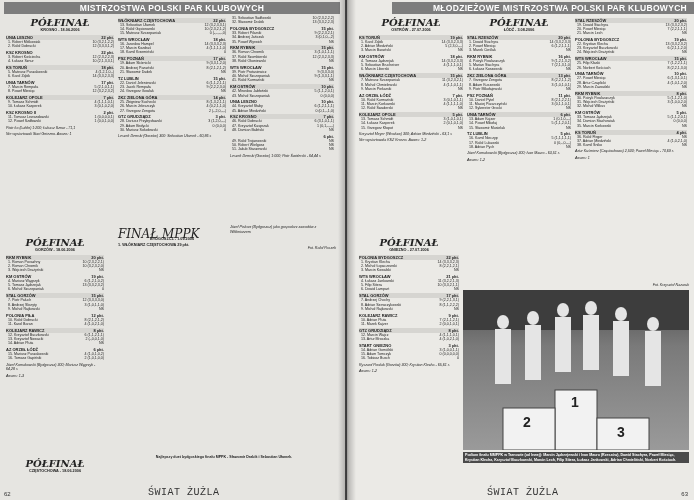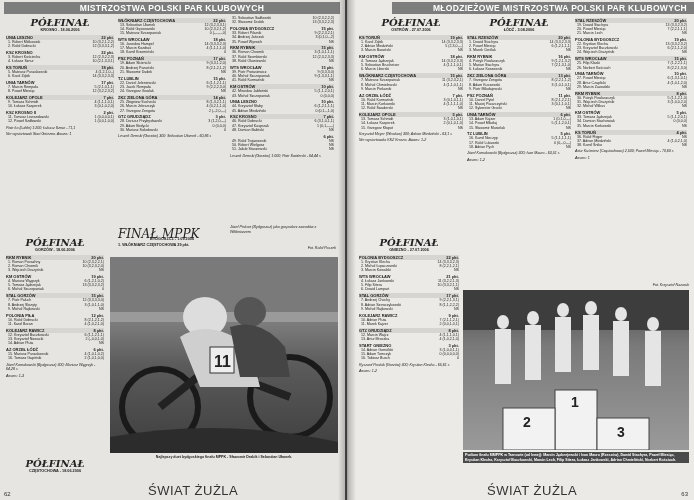--- a/index.html
+++ b/index.html
@@ -17,21 +17,21 @@
 .venue{font-size:3.8px;text-align:center;font-weight:bold;margin-bottom:2px;}
 .team{display:flex;justify-content:space-between;font-weight:bold;font-size:4px;line-height:5px;margin-top:1.5px;}
 .team.shaded{background:#d6d5d1;}
 .rider{display:flex;justify-content:space-between;line-height:4.3px;}
 .rider span:first-child{padding-left:2px;}
 .note{font-style:italic;margin-top:2px;}
 .photo{position:absolute;overflow:hidden;}
 .caption{position:absolute;font-size:3.6px;line-height:4.5px;color:#222;font-weight:bold;}
 .final-title{font-family:"DejaVu Serif",serif;font-weight:normal;font-style:italic;font-size:12px;text-align:left;}
 .folio{position:absolute;bottom:3px;font-size:6px;color:#333;}
-.mag{position:absolute;bottom:2px;font-family:Liberation Sans, sans-serif;font-size:13px;color:#333;letter-spacing:.5px;}
+.mag{position:absolute;bottom:2px;font-family:Liberation Mono, monospace;font-size:10px;color:#333;letter-spacing:.5px;}
 </style>
 </head>
 <body>
 
 <div class="spread">
 
   <div class="page left">
     <div class="banner">MISTRZOSTWA POLSKI PAR KLUBOWYCH</div>
 
     <div class="col" id="L1" style="left:6px;top:16px;width:108px;">
@@ -424,36 +424,20 @@
           <span>4 (1,0,1,0,2)</span>
         </div>
         <div class="rider">
           <span>16. Tomasz Gapiński</span>
           <span>2 (1,0,1,0,0)</span>
         </div>
         <div class="note">Józef Komakowski (Bydgoszcz) 300; Mariusz Węgrzyk - 64,28 s</div>
         <div class="note">Awans: 1-3</div>
       </div>
 
-    <div class="photo" style="left:110px;top:257px;width:228px;height:196px;background:linear-gradient(180deg,#6d6d6d 0%,#8a8a8a 25%,#5b5b5b 55%,#3e3e3e 100%);">
-      <svg width="228" height="196" viewBox="0 0 228 196">
-        <rect x="0" y="0" width="228" height="60" fill="#7a7a7a"></rect>
-        <rect x="0" y="55" width="228" height="10" fill="#9a9a9a"></rect>
-        <ellipse cx="50" cy="150" rx="38" ry="38" fill="none" stroke="#1a1a1a" stroke-width="6"></ellipse>
-        <ellipse cx="180" cy="140" rx="40" ry="40" fill="none" stroke="#1a1a1a" stroke-width="6"></ellipse>
-        <path d="M50 150 L100 110 L180 140" stroke="#222" stroke-width="8" fill="none"></path>
-        <ellipse cx="95" cy="60" rx="22" ry="20" fill="#ddd"></ellipse>
-        <path d="M70 80 Q100 60 140 90 L150 130 L90 130 Z" fill="#cfcfcf"></path>
-        <rect x="100" y="90" width="24" height="26" fill="#eee" stroke="#333"></rect>
-        <text x="104" y="110" font-size="16" font-family="Liberation Sans,sans-serif" font-weight="bold" fill="#222">11</text>
-        <ellipse cx="140" cy="55" rx="16" ry="15" fill="#555"></ellipse>
-        <path d="M120 70 Q150 60 175 90 L180 120 L130 120 Z" fill="#454545"></path>
-        <path d="M0 180 Q114 160 228 185 L228 196 L0 196 Z" fill="#2c2c2c"></path>
-      </svg>
-    </div>
     <div class="caption" style="left:112px;top:455px;width:224px;text-align:center;">Najlepszy duet bydgoskiego finału MPPK - Sławomir Drabik i Sebastian Ułamek.</div>
     <div class="caption" style="left:260px;top:246px;width:76px;font-weight:normal;font-style:italic;text-align:right;">Fot. Rafał Paszek</div>
 
     <div class="col" style="left:6px;top:457px;width:98px;">
       <div class="pf">PÓŁFINAŁ</div>
       <div class="venue">CZĘSTOCHOWA - 18.06.2006</div>
     </div>
 
     <div class="folio" style="left:4px;">62</div>
     <div class="mag" style="left:148px;">ŚWIAT ŻUŻLA</div>

